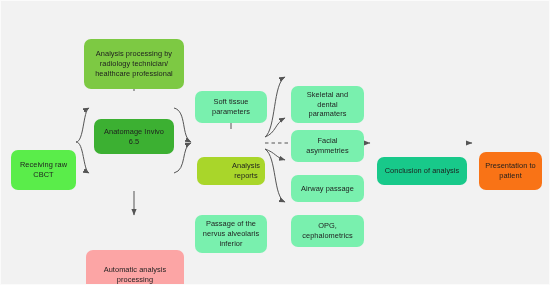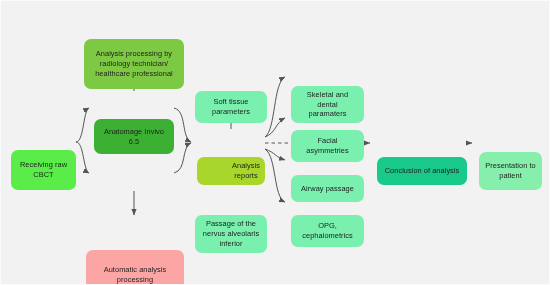--- a/index.html
+++ b/index.html
@@ -140,18 +140,18 @@
 
   <div class="node" style="left: 290px; top: 186px; width: 73px; height: 32px; background: rgb(121, 240, 174);">
     <span>OPG,
 cephalometrics</span>
   </div>
 
   <div class="node" style="left: 376px; top: 128px; width: 90px; height: 28px; background: rgb(24, 201, 138);">
     <span>Conclusion of analysis</span>
   </div>
 
-  <div class="node" style="left: 478px; top: 123px; width: 63px; height: 38px; background: #86efac;">
+  <div class="node" style="left: 478px; top: 123px; width: 63px; height: 38px; background: #f97316;">
     <span>Presentation to
 patient</span>
   </div>
 
 </div>
 
 </body></html>

